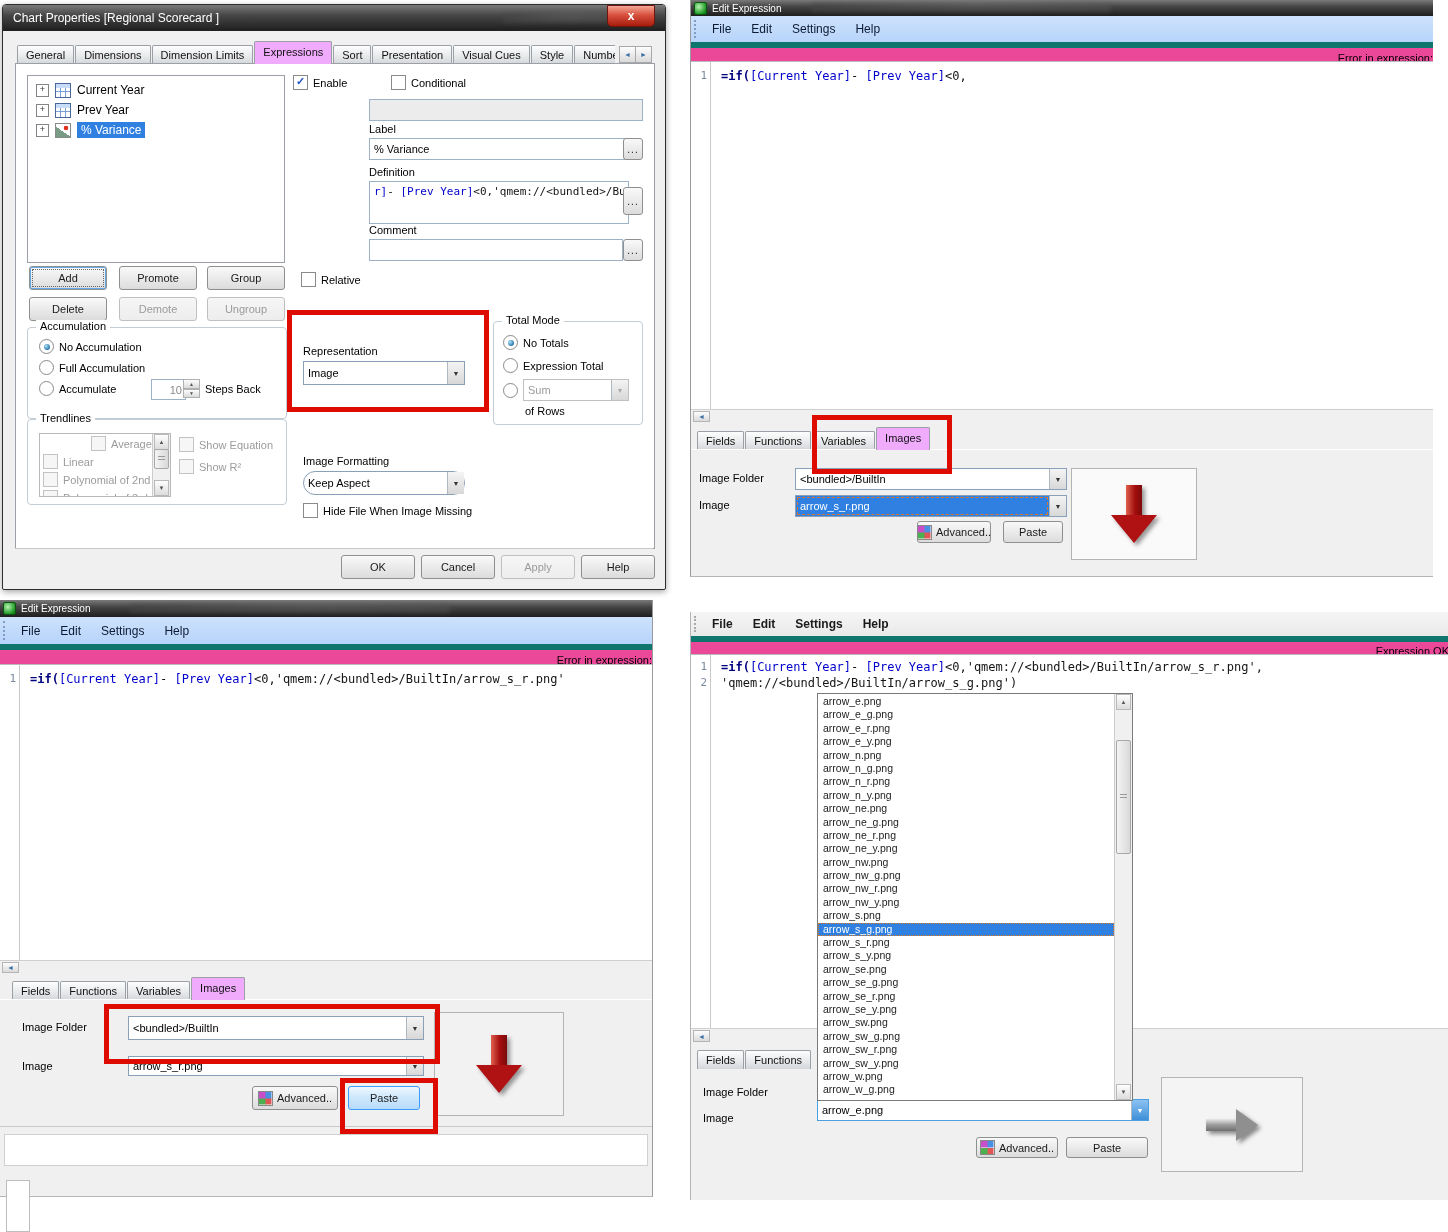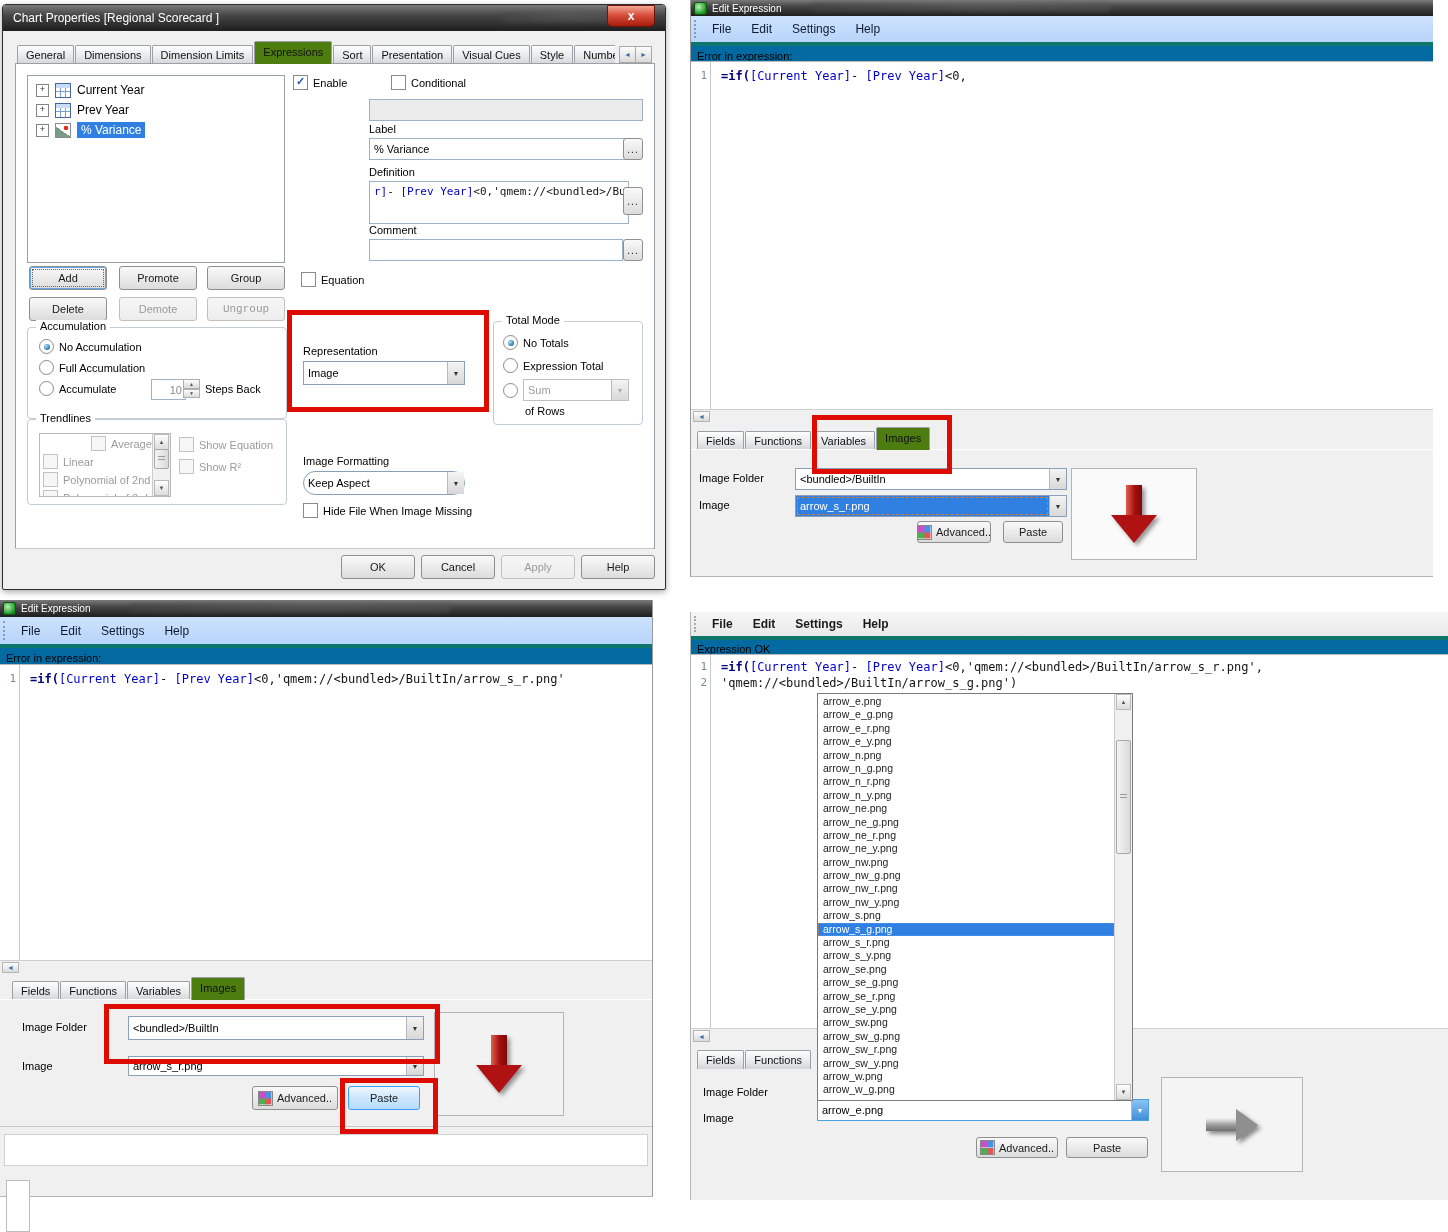--- a/index.html
+++ b/index.html
@@ -17,40 +17,40 @@
             background:linear-gradient(#f3a795,#d8503e 45%,#a81c0c);border:1px solid #6d150a;border-radius:0 0 5px 5px;
             font-size:12px;}
   .smudge{position:absolute;background:linear-gradient(90deg,rgba(70,70,70,.55),rgba(140,140,140,.22) 55%,rgba(90,90,90,.4));
           filter:blur(2px);border-radius:2px;}
   
   .menubar{position:absolute;display:flex;align-items:center;font-size:12px;color:#0c1a33;}
   .menubar.blue{background:linear-gradient(#cde2fd,#b7d4fa);}
   .menubar.gray{background:linear-gradient(#f6f6f6,#e9e9e9);color:#1a1a1a;font-weight:bold;}
   .menu-item{padding:0 10px;}
   .grip{width:3px;align-self:stretch;margin:4px 3px;border-left:2px dotted #7f9cc4;}
-  .statusbar{position:absolute;background:#0369a1;display:flex;align-items:center;border-top:4px solid #0f766e;border-bottom:1px solid #d5d5d5;}
+  .statusbar{position:absolute;background:#ec4899;display:flex;align-items:center;border-top:6px solid #0f766e;border-bottom:1px solid #d5d5d5;justify-content:flex-end;}
   .statusbar span{padding-left:6px;font-size:11px;}
   
   .code-area{position:absolute;background:linear-gradient(90deg,#fff 0 19px,#c9c9c9 19px 20px,#fff 20px);
              font-family:"DejaVu Sans Mono",monospace;font-size:12px;border-top:1px solid #bbb;}
   .code-line{display:flex;line-height:16px;}
   .ln{width:16px;text-align:right;padding-right:6px;color:#7a8aa0;flex:none;font-size:11px;}
   .ct{padding-left:8px;white-space:pre;}
   .sg-kw{color:#00007f;font-weight:bold;}
   .sg-field{color:#0000cc;}
   .sg-plain{color:#141414;}
   .hscroll{position:absolute;background:#f0f0f0;border-top:1px solid #cfcfcf;}
   .hbtn{position:absolute;top:1px;width:15px;bottom:1px;background:linear-gradient(#fdfdfd,#dadada);
         border:1px solid #b5b5b5;display:flex;align-items:center;justify-content:center;font-size:7px;color:#3a6ea5;}
   
   .tabs{position:absolute;display:flex;align-items:flex-end;height:23px;overflow:hidden;}
   .tab{height:18px;line-height:18px;padding:0 8px;font-size:11px;color:#111;white-space:nowrap;
        background:linear-gradient(#fdfdfd,#e6e8ea 60%,#d3d6da);border:1px solid #9aa0a6;border-bottom:none;
        border-radius:2px 2px 0 0;margin-right:1px;}
-  .tab.active{height:22px;line-height:21px;background:#4d7c0f;position:relative;z-index:2;}
+  .tab.active{height:22px;line-height:21px;background:#f0abfc;position:relative;z-index:2;}
   .tabspin{position:absolute;width:15px;height:15px;background:linear-gradient(#fdfdfd,#dadada);
            border:1px solid #a9a9a9;display:flex;align-items:center;justify-content:center;font-size:7px;color:#3a6ea5;}
   
   .lbl{position:absolute;font-size:11px;white-space:nowrap;}
   .row{position:absolute;display:flex;align-items:center;gap:5px;font-size:11px;white-space:nowrap;}
   .row.dis{color:#9b9b9b;}
   .cb{width:13px;height:13px;background:#fff;border:1px solid #8a8a8a;display:inline-flex;align-items:center;justify-content:center;flex:none;}
   .cb .mk{color:#2456c8;font-size:11px;font-weight:bold;line-height:1;margin-top:-2px;}
   .cb.dis{border-color:#c3c3c3;background:#f6f6f6;}
   .radio{width:13px;height:13px;border:1px solid #8a8a8a;border-radius:50%;background:#fff;
@@ -210,27 +210,27 @@
     </div>
   <div class="btn" style="left:204px;top:261px;width:76px;height:22px;">
       <span>Group</span>
     </div>
   <div class="btn" style="left:26px;top:292px;width:76px;height:22px;">
       <span>Delete</span>
     </div>
   <div class="btn dis" style="left:116px;top:292px;width:76px;height:22px;">
       <span>Demote</span>
     </div>
-  <div class="btn dis" style="left:204px;top:292px;width:76px;height:22px;font-family:Liberation Mono, monospace;">
+  <div class="btn dis" style="left:204px;top:292px;width:76px;height:22px;">
       <span>Ungroup</span>
     </div>
 
   <div class="row" style="left:298px;top:267px;">
     <span class="cb"></span>
-    <span>Equation</span>
+    <span>Relative</span>
   </div>
 
   <div class="gb" style="left:24px;top:322px;width:258px;height:90px;">
     <span class="legend">Accumulation</span>
   </div>
   <div class="row" style="left:36px;top:334px;">
     <span class="radio">
         <span class="dot"></span>
       </span>
     <span>No Accumulation</span>

